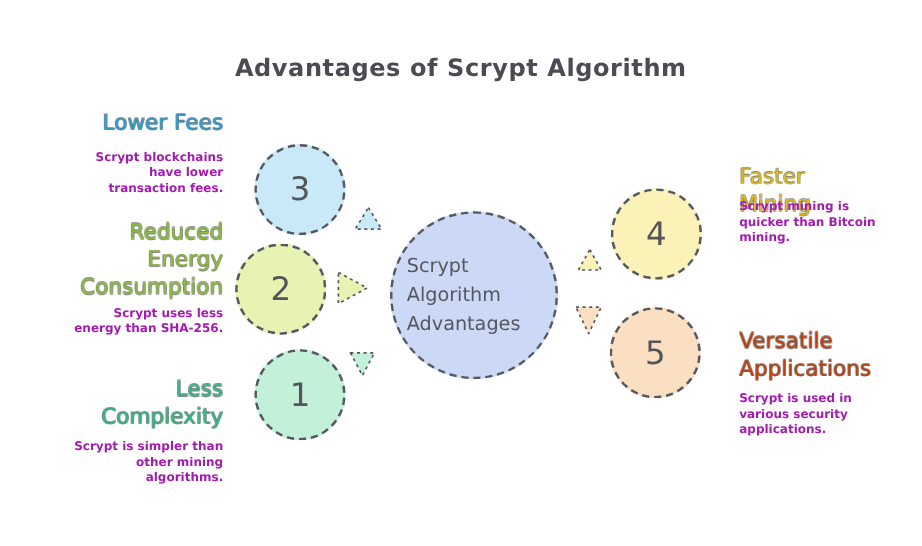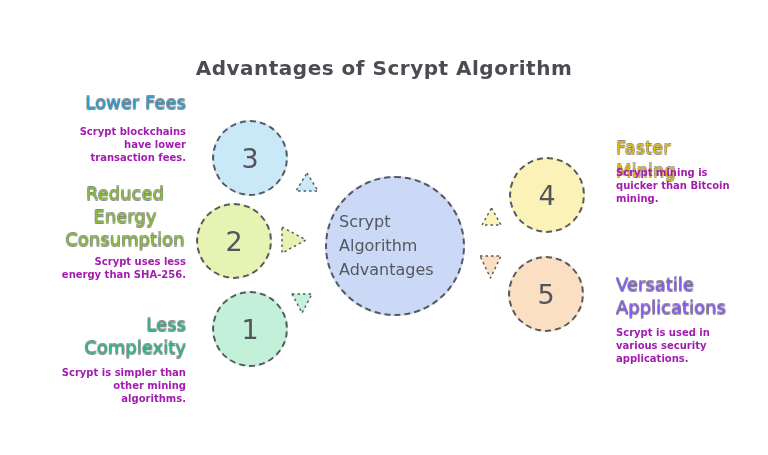--- a/index.html
+++ b/index.html
@@ -1,37 +1,37 @@
 <!DOCTYPE html>
 <html><head>
 <meta charset="utf-8">
 <style>
   html,body{margin:0;padding:0;background:#fff;}
   .canvas{
     position:relative;width:768px;height:455px;background:#ffffff;overflow:hidden;
     font-family:"DejaVu Sans", sans-serif;
   }
   .main-title{
-    position:absolute;top:56px;left:0;width:768px;text-align:center;
+    position:absolute;top:44px;left:0;width:768px;text-align:center;
     font-size:20px;font-weight:bold;color:#4a4c52;letter-spacing:.5px;
   }
   .accent-title{
     position:absolute;font-size:18px;font-weight:normal;line-height:1.27;
     text-shadow:.6px .6px 0 rgba(62,62,62,.38),-.6px -.6px 0 rgba(62,62,62,.38),
                 .6px -.6px 0 rgba(62,62,62,.38),-.6px .6px 0 rgba(62,62,62,.38);
   }
   .body-text{
     position:absolute;font-size:10px;font-weight:bold;line-height:1.3;color:#a21caf;
   }
   .left-col{right:582px;text-align:right;}
   .right-col{left:616px;text-align:left;}
 
   .pos-h-fees{top:92px;width:140px;}
   .pos-p-fees{top:125px;width:128px;}
-  .pos-h-energy{top:183px;width:122px;text-align:center;}
+  .pos-h-energy{top:183px;width:122px;}
   .pos-p-energy{top:255px;width:130px;}
   .pos-h-complex{top:314px;width:120px;}
   .pos-p-complex{top:366px;width:132px;}
   .pos-h-mining{top:113px;width:90px;}
   .pos-p-mining{top:166px;width:118px;}
   .pos-h-versatile{top:274px;width:150px;}
   .pos-p-versatile{top:326px;width:122px;}
 
   .bubble{
     position:absolute;box-sizing:border-box;border:2px dashed #565860;border-radius:50%;
@@ -69,21 +69,21 @@
 
   <div class="accent-title left-col pos-h-energy" style="color: rgb(138, 189, 60);">Reduced Energy Consumption</div>
   <div class="body-text left-col pos-p-energy">Scrypt uses less energy than SHA-256.</div>
 
   <div class="accent-title left-col pos-h-complex" style="color: rgb(51, 186, 135);">Less Complexity</div>
   <div class="body-text left-col pos-p-complex">Scrypt is simpler than other mining algorithms.</div>
 
   <div class="accent-title right-col pos-h-mining" style="color: rgb(224, 188, 23); margin-top: 24px;">Faster Mining</div>
   <div class="body-text right-col pos-p-mining">Scrypt mining is quicker than Bitcoin mining.</div>
 
-  <div class="accent-title right-col pos-h-versatile" style="color: #8b5cf6;">Versatile Applications</div>
+  <div class="accent-title right-col pos-h-versatile" style="color: #c2410c;">Versatile Applications</div>
   <div class="body-text right-col pos-p-versatile">Scrypt is used in various security applications.</div>
 
   <div class="bubble num-bubble bubble-3" style="background-color: rgb(201, 233, 248);">
     <span>3</span>
   </div>
   <div class="bubble num-bubble bubble-2" style="background-color: rgb(230, 243, 179);">
     <span>2</span>
   </div>
   <div class="bubble num-bubble bubble-1" style="background-color: rgb(194, 240, 216);">
     <span>1</span>

